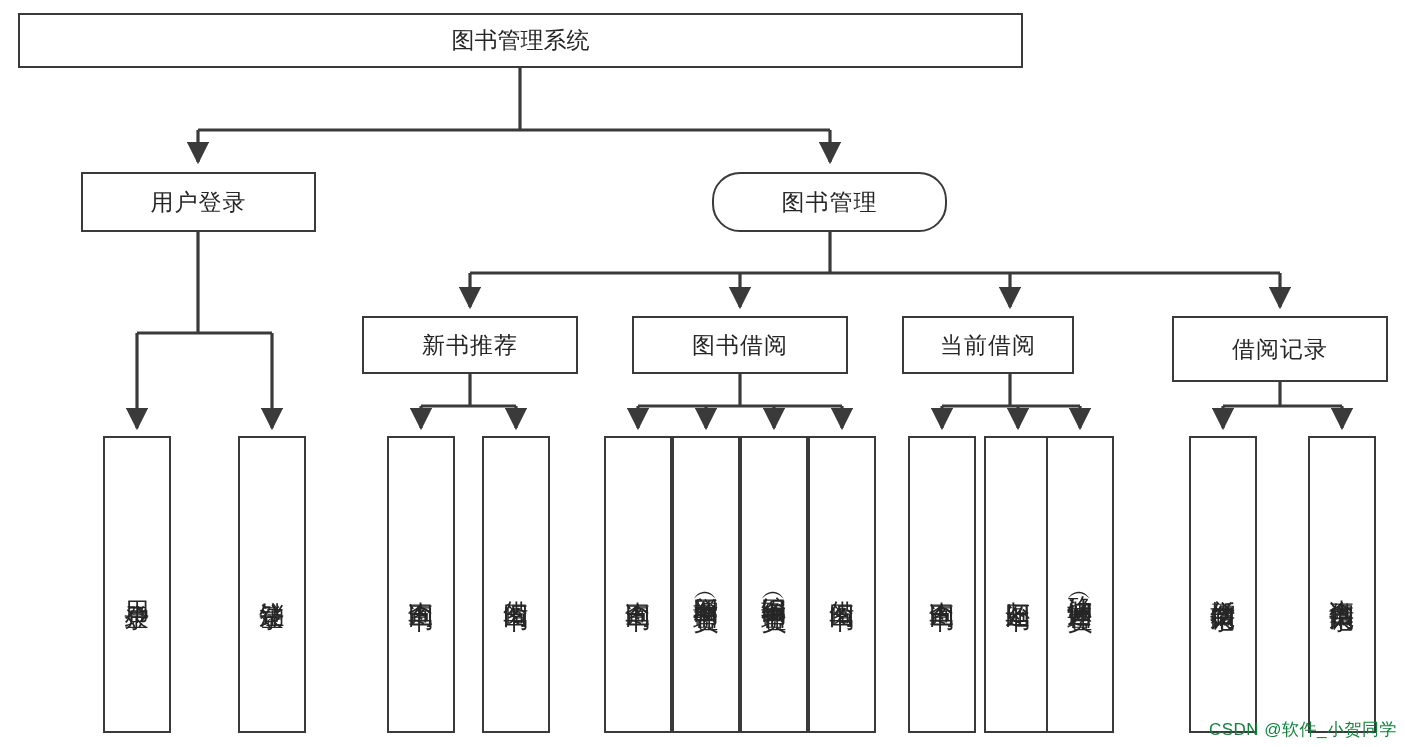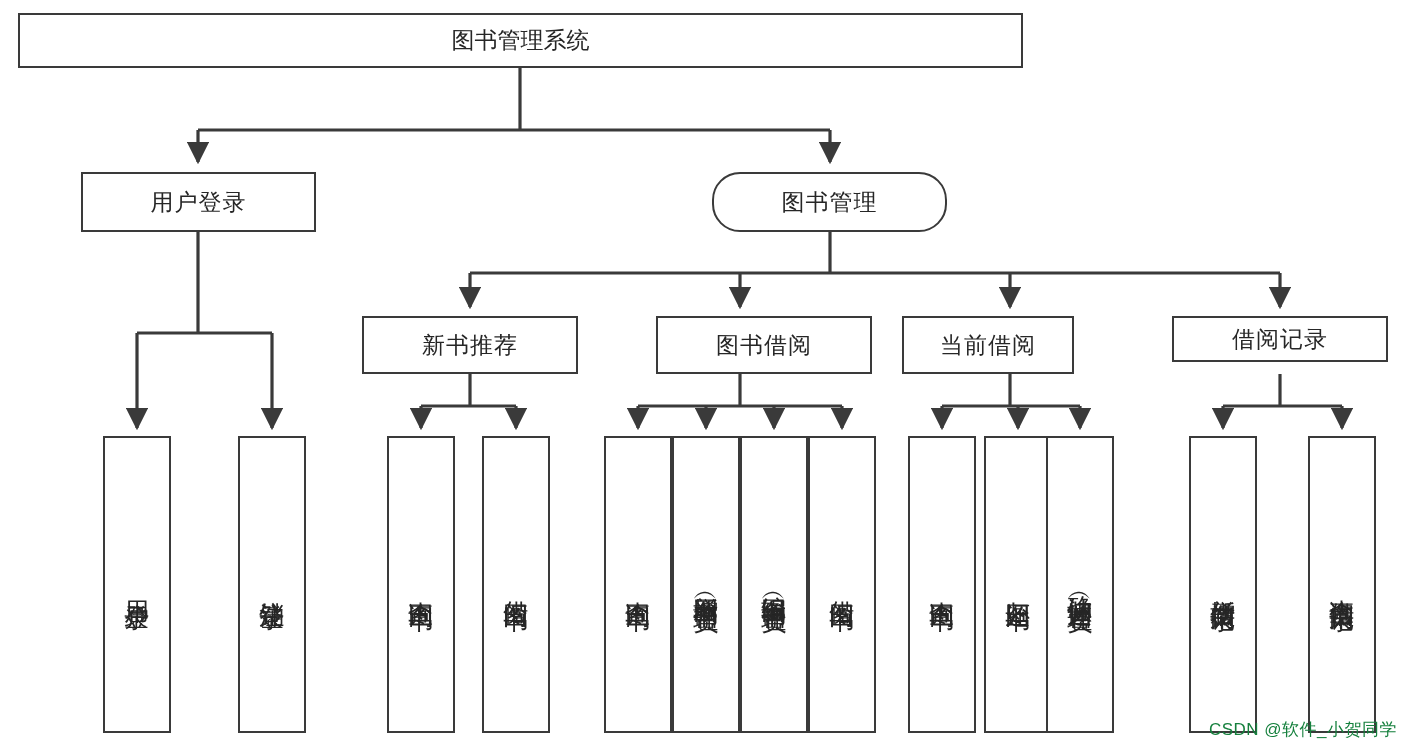--- a/index.html
+++ b/index.html
@@ -128,27 +128,27 @@
   <div class="node h" id="n-l2-0" style="left: 81px; top: 172px; width: 235px; height: 60px;">
     <span>用户登录</span>
   </div>
   <div class="node h" id="n-l2-1" style="left: 712px; top: 172px; width: 235px; height: 60px; border-radius: 28px;">
     <span>图书管理</span>
   </div>
 
   <div class="node h" id="n-l3-0" style="left: 362px; top: 316px; width: 216px; height: 58px;">
     <span>新书推荐</span>
   </div>
-  <div class="node h" id="n-l3-1" style="left: 632px; top: 316px; width: 216px; height: 58px; margin-left: 24px;">
+  <div class="node h" id="n-l3-1" style="left: 632px; top: 316px; width: 216px; height: 58px;">
     <span>图书借阅</span>
   </div>
   <div class="node h" id="n-l3-2" style="left: 902px; top: 316px; width: 172px; height: 58px;">
     <span>当前借阅</span>
   </div>
-  <div class="node h" id="n-l3-3" style="left: 1172px; top: 316px; width: 216px; height: 46px;">
+  <div class="node h" id="n-l3-3" style="left: 1172px; top: 316px; width: 216px; height: 66px;">
     <span>借阅记录</span>
   </div>
 
   <div class="node leaf" id="n-lf-0" style="left: 103px; top: 436px; width: 68px; height: 297px;">
     <span class="vtext">用户登录</span>
   </div>
   <div class="node leaf" id="n-lf-1" style="left: 238px; top: 436px; width: 68px; height: 297px;">
     <span class="vtext">注销登录</span>
   </div>
   <div class="node leaf" id="n-lf-2" style="left: 387px; top: 436px; width: 68px; height: 297px;">

